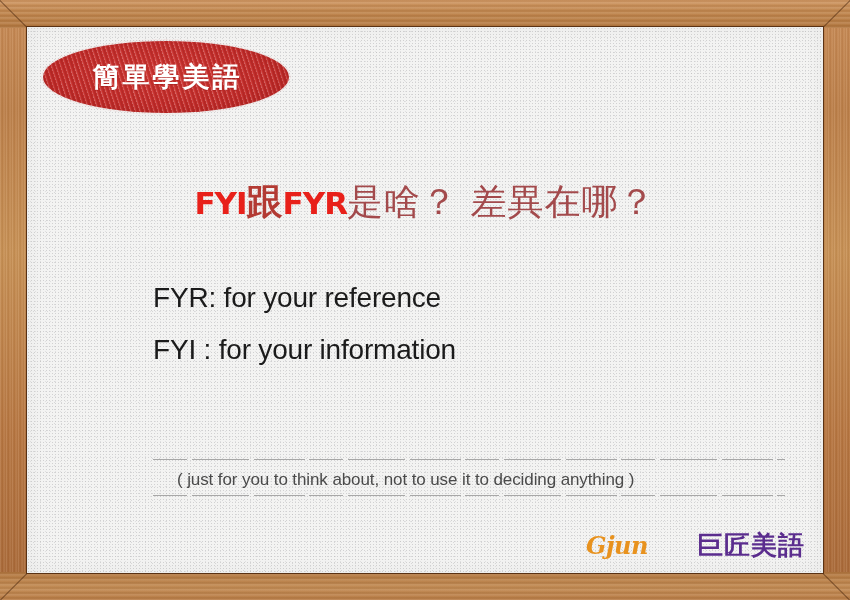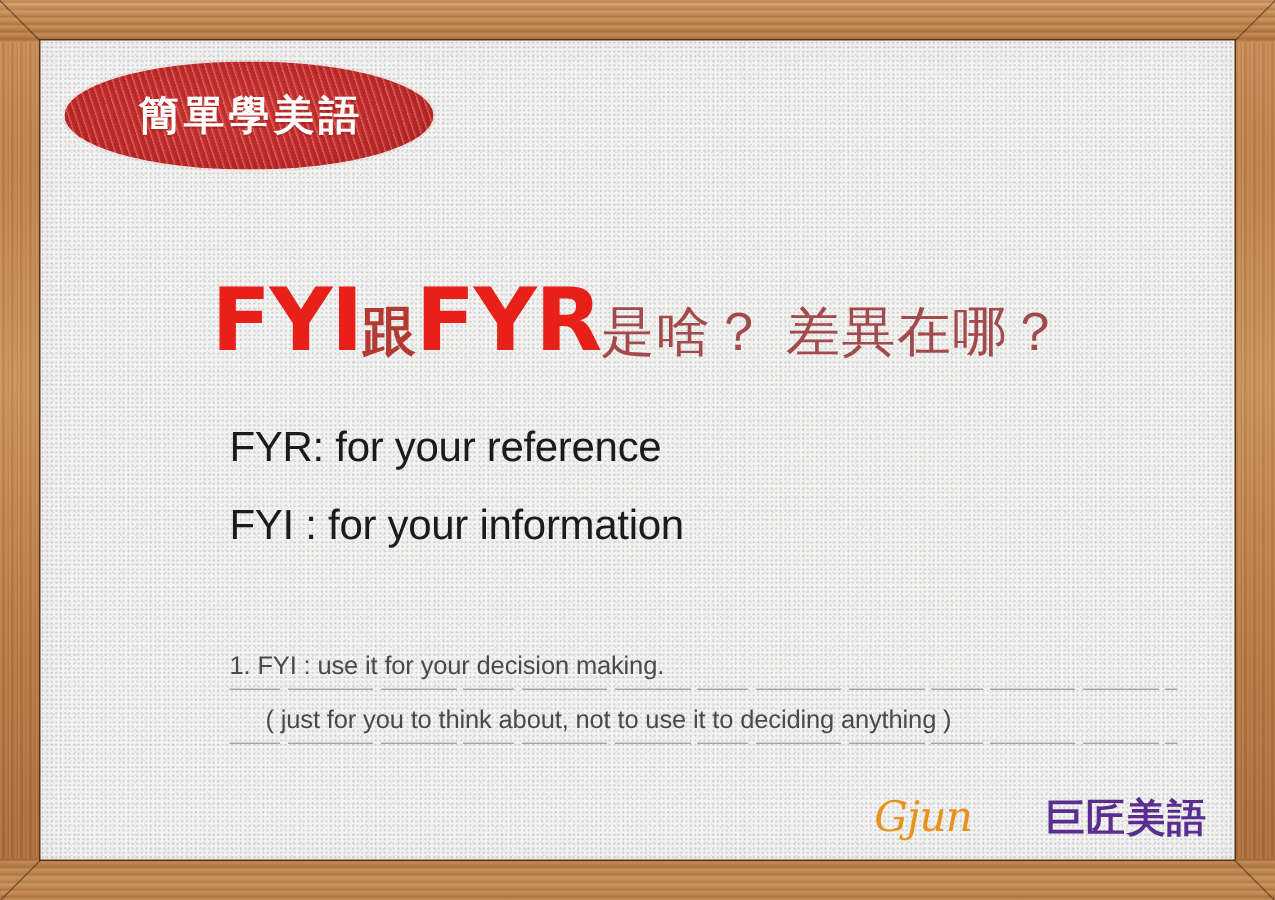--- a/index.html
+++ b/index.html
@@ -168,21 +168,21 @@
     position: absolute;
     top: 155px;
     left: 0;
     width: 100%;
     text-align: center;
     white-space: nowrap;
     line-height: 1.1;
   }
   #headline .eng {
     font-family: "DejaVu Sans", "Liberation Sans", sans-serif;
-    font-size: 58px;
+    font-size: 31px;
     font-weight: bold;
     color: #e8201a;
     letter-spacing: -1px;
   }
   #headline .cn-dark {
     font-family: "DejaVu Sans", "Liberation Sans", sans-serif;
     font-size: 36px;
     font-weight: bold;
     color: #b33a33;
     letter-spacing: 0px;
@@ -251,22 +251,22 @@
   #logo {
     position: absolute;
     right: 18px;
     bottom: 10px;
     display: flex;
     align-items: baseline;
     gap: 8px;
   }
   #logo .gjun {
     font-family: "DejaVu Serif", "Liberation Serif", serif;
-    font-size: 28px;
-    font-weight: normal;
+    font-size: 24px;
+    font-weight: bold;
     font-style: italic;
     color: #e8921e;
     letter-spacing: -0.5px;
   }
   #logo .cn {
     font-family: "DejaVu Sans", "Liberation Sans", sans-serif;
     font-size: 26px;
     font-weight: bold;
     color: #5b2d8e;
     letter-spacing: 1px;
@@ -295,21 +295,20 @@
 
     <div id="headline"><span class="eng">FYI</span><span class="cn-dark">跟</span><span class="eng">FYR</span><span class="cn-mute">是啥？ 差異在哪？</span></div>
 
     <div id="definitions">
       <div class="def-line">FYR: for your reference</div>
       <div class="def-line">FYI : for your information</div>
     </div>
 
     <div id="notes">
       <div class="note-row">
-        <div class="note-text">1.  FYI : use it for your decision making.</div>
         <div class="rule"></div>
       </div>
       <div class="note-row">
         <div class="note-text indent">( just for you to think about, not to use it to deciding anything )</div>
         <div class="rule"></div>
       </div>
     </div>
 
     <div id="logo">
       <span class="gjun">Gjun</span>

